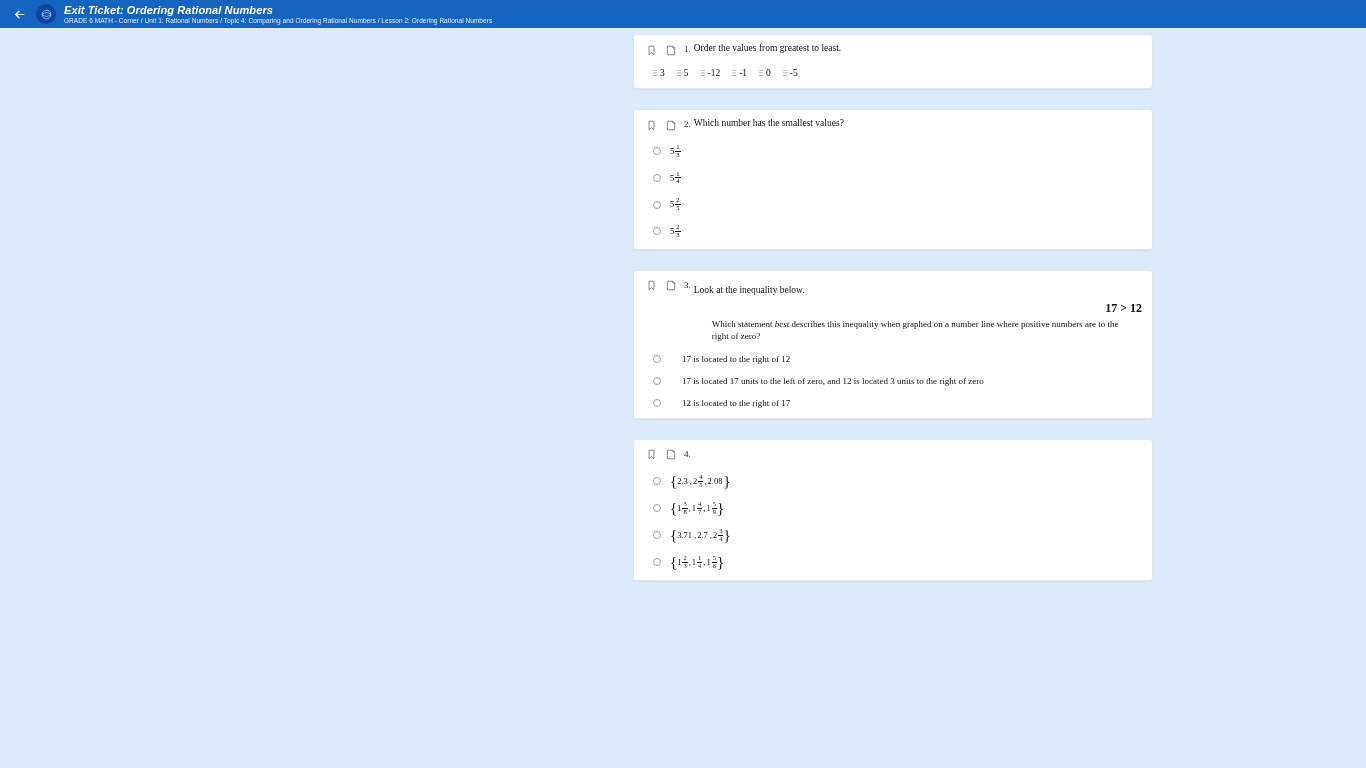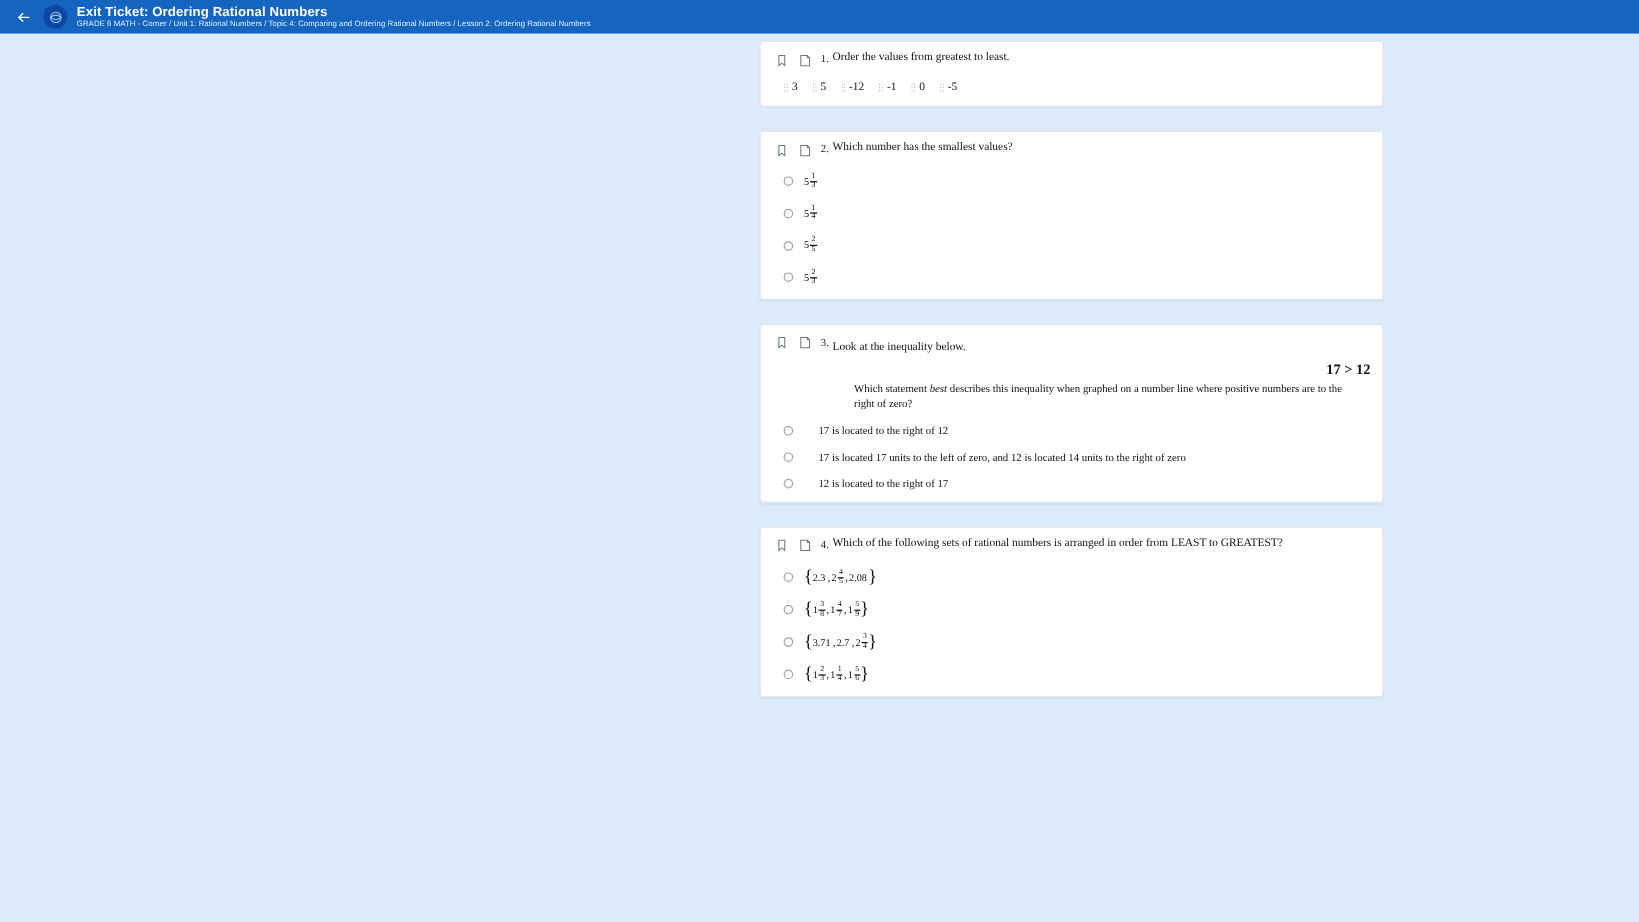--- a/index.html
+++ b/index.html
@@ -43,20 +43,21 @@
     flex: 0 0 auto;
   }
   .logo-circle svg { display: block; }
   .header-text { display: flex; flex-direction: column; justify-content: center; line-height: 1.1; }
   .header-title {
     font-family: "Liberation Sans", sans-serif;
     font-size: 11px;
     font-weight: bold;
     color: #ffffff;
     letter-spacing: 0.1px;
+    font-style: italic;
   }
   .header-breadcrumb {
     font-family: "Liberation Sans", sans-serif;
     font-size: 6.5px;
     color: #e3f0ff;
     margin-top: 1.5px;
     letter-spacing: 0.05px;
   }
 
   
@@ -351,21 +352,21 @@
             </div>
           </div>
         </div>
 
         <div class="opt">
           <span class="radio"></span>
           <span class="opt-text">17 is located to the right of 12</span>
         </div>
         <div class="opt">
           <span class="radio"></span>
-          <span class="opt-text">17 is located 17 units to the left of zero, and 12 is located 14 units to the right of zero</span>
+          <span class="opt-text">17 is located 17 units to the left of zero, and 12 is located 3 units to the right of zero</span>
         </div>
         <div class="opt">
           <span class="radio"></span>
           <span class="opt-text">12 is located to the right of 17</span>
         </div>
       </div>
 
       <div class="qcard">
         <div class="qhead">
           <span class="icon-btn">
@@ -373,21 +374,20 @@
               <path d="M3 2 h8 v14 l-4 -3.5 l-4 3.5 z"></path>
             </svg>
           </span>
           <span class="icon-btn">
             <svg class="ic-note" width="10" height="11" viewBox="0 0 16 18" fill="none" stroke="#6b7480" stroke-width="1.4">
               <path d="M2 2 h9 l3 3 v11 h-12 z"></path>
               <path d="M11 2 v3 h3"></path>
             </svg>
           </span>
           <span class="qnum">4.</span>
-          <span class="qtext">Which of the following sets of rational numbers is arranged in order from LEAST to GREATEST?</span>
         </div>
 
         <div class="opt">
           <span class="radio"></span>
           <span class="setexpr">
             <span class="brace">{</span>
             <span class="setitem">
               <span class="whole">2.3</span>
             </span>
               <span class="comma">,</span>

